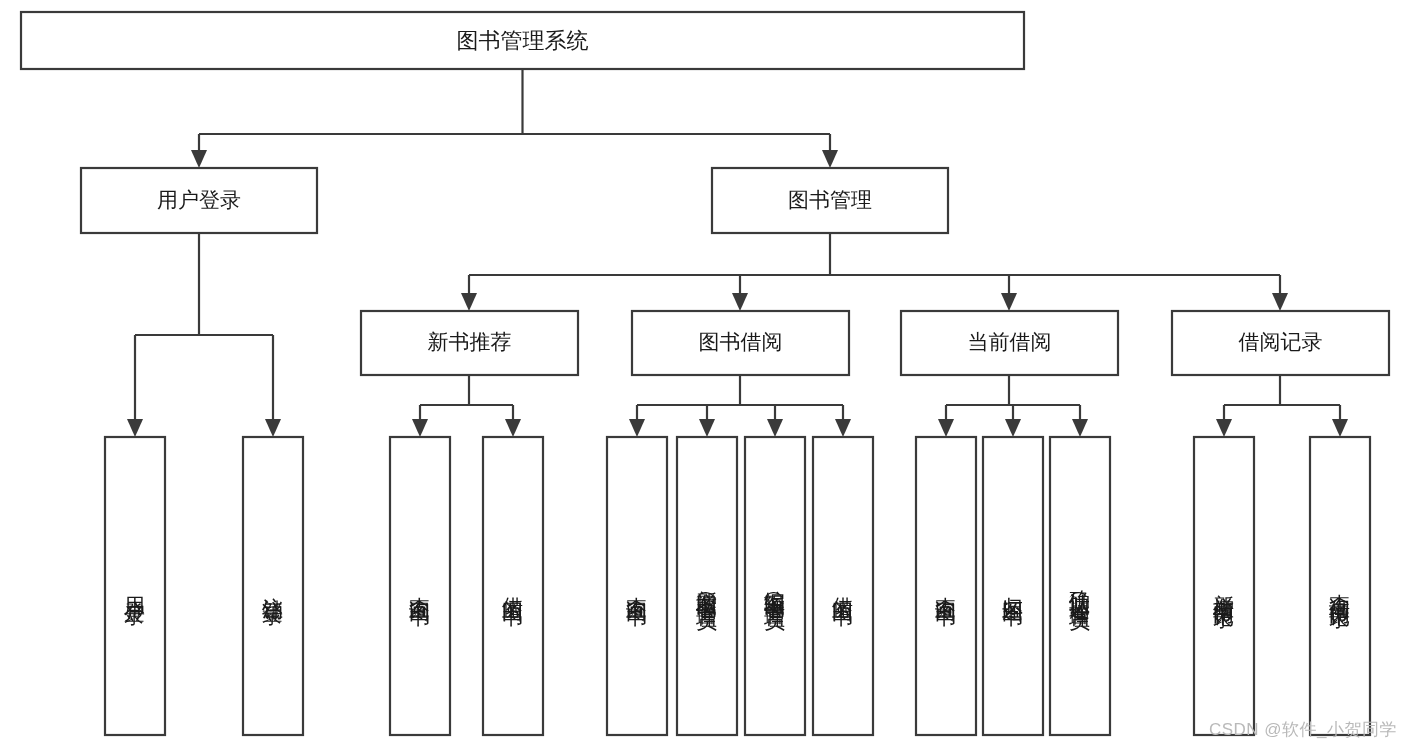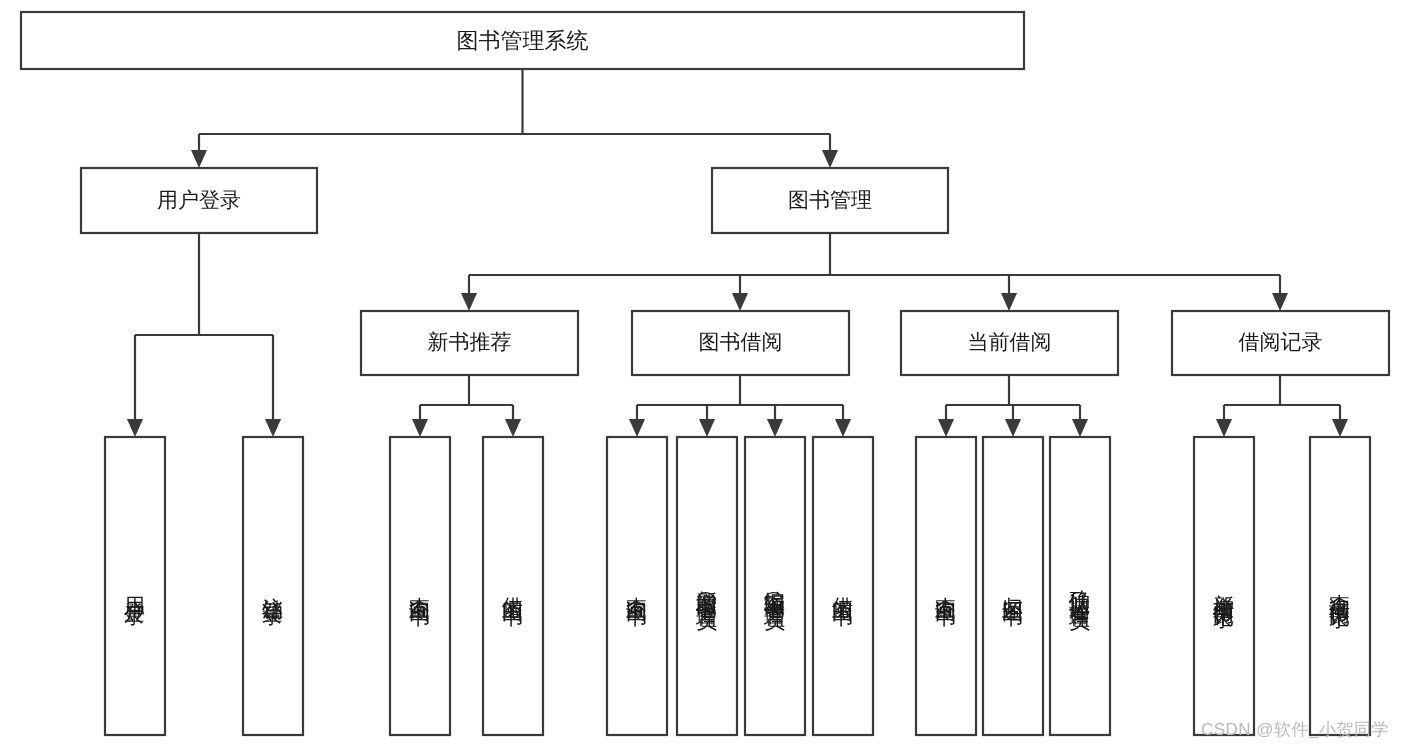--- a/index.html
+++ b/index.html
@@ -63,21 +63,21 @@
     text-orientation: upright;
     font-family: "Liberation Sans", "DejaVu Sans", sans-serif;
     font-size: 21px;
     line-height: 1.0;
     letter-spacing: 3px;
     color: #1a1a1a;
     white-space: nowrap;
   }
   .watermark {
     position: absolute;
-    right: 16px;
+    right: 8px;
     bottom: 6px;
     font-family: "Liberation Sans", "DejaVu Sans", sans-serif;
     font-size: 17px;
     color: #b9b9b9;
     letter-spacing: 0.5px;
     white-space: nowrap;
   }
 </style>
 </head>
 <body>

